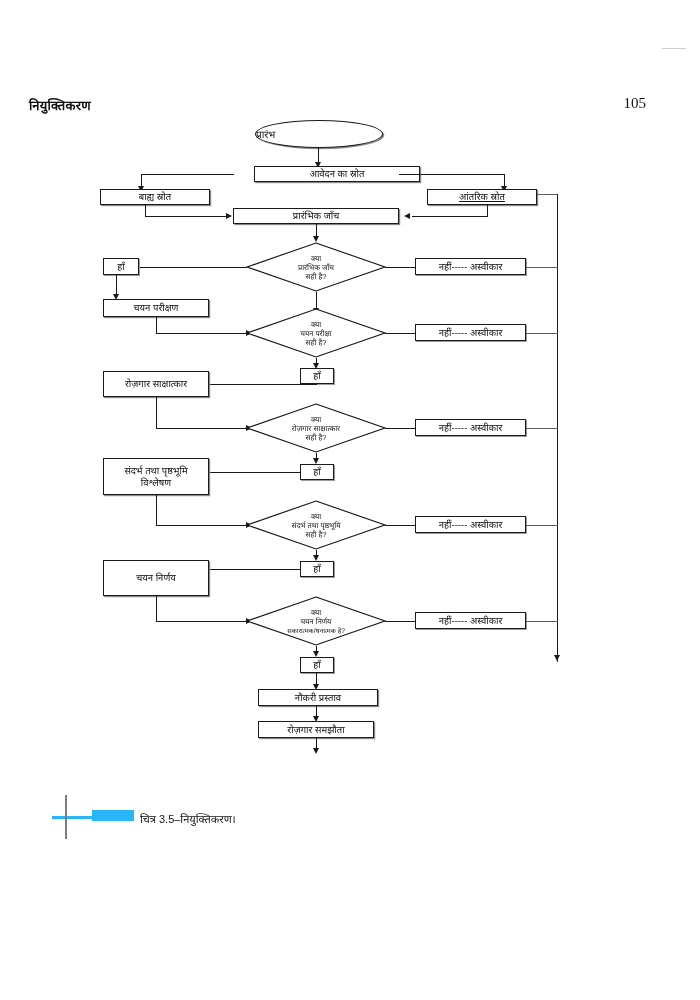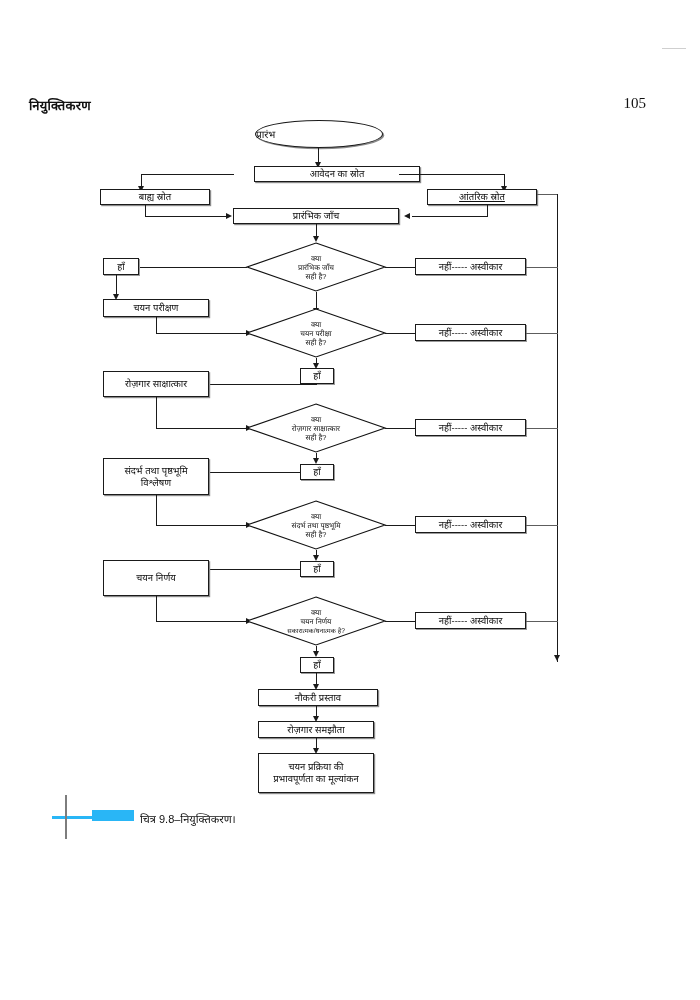--- a/index.html
+++ b/index.html
@@ -286,23 +286,19 @@
   </div>
   <div class="ln v" style="left:316px;top:706px;height:13px;"></div>
   <div class="arrow down" style="left:312.5px;top:716px;"></div>
 
   <div class="node" style="left:258px;top:721px;width:116px;height:17px;">
     <span>रोज़गार समझौता</span>
   </div>
   <div class="ln v" style="left:316px;top:738px;height:13px;"></div>
   <div class="arrow down" style="left:312.5px;top:748px;"></div>
 
-  <div class="node" style="left:258px;top:753px;width:116px;height:40px;flex-direction:column;">
-    <span>चयन प्रक्रिया की</span>
-    <span>प्रभावपूर्णता का मूल्यांकन</span>
-  </div>
 
   <div class="cap-bar-thin"></div>
   <div class="cap-bar-thick"></div>
   <div class="cap-cross"></div>
-  <div class="cap-text">चित्र 9.8–नियुक्तिकरण।</div>
+  <div class="cap-text">चित्र 3.5–नियुक्तिकरण।</div>
 
 </div>
 
 </body></html>

